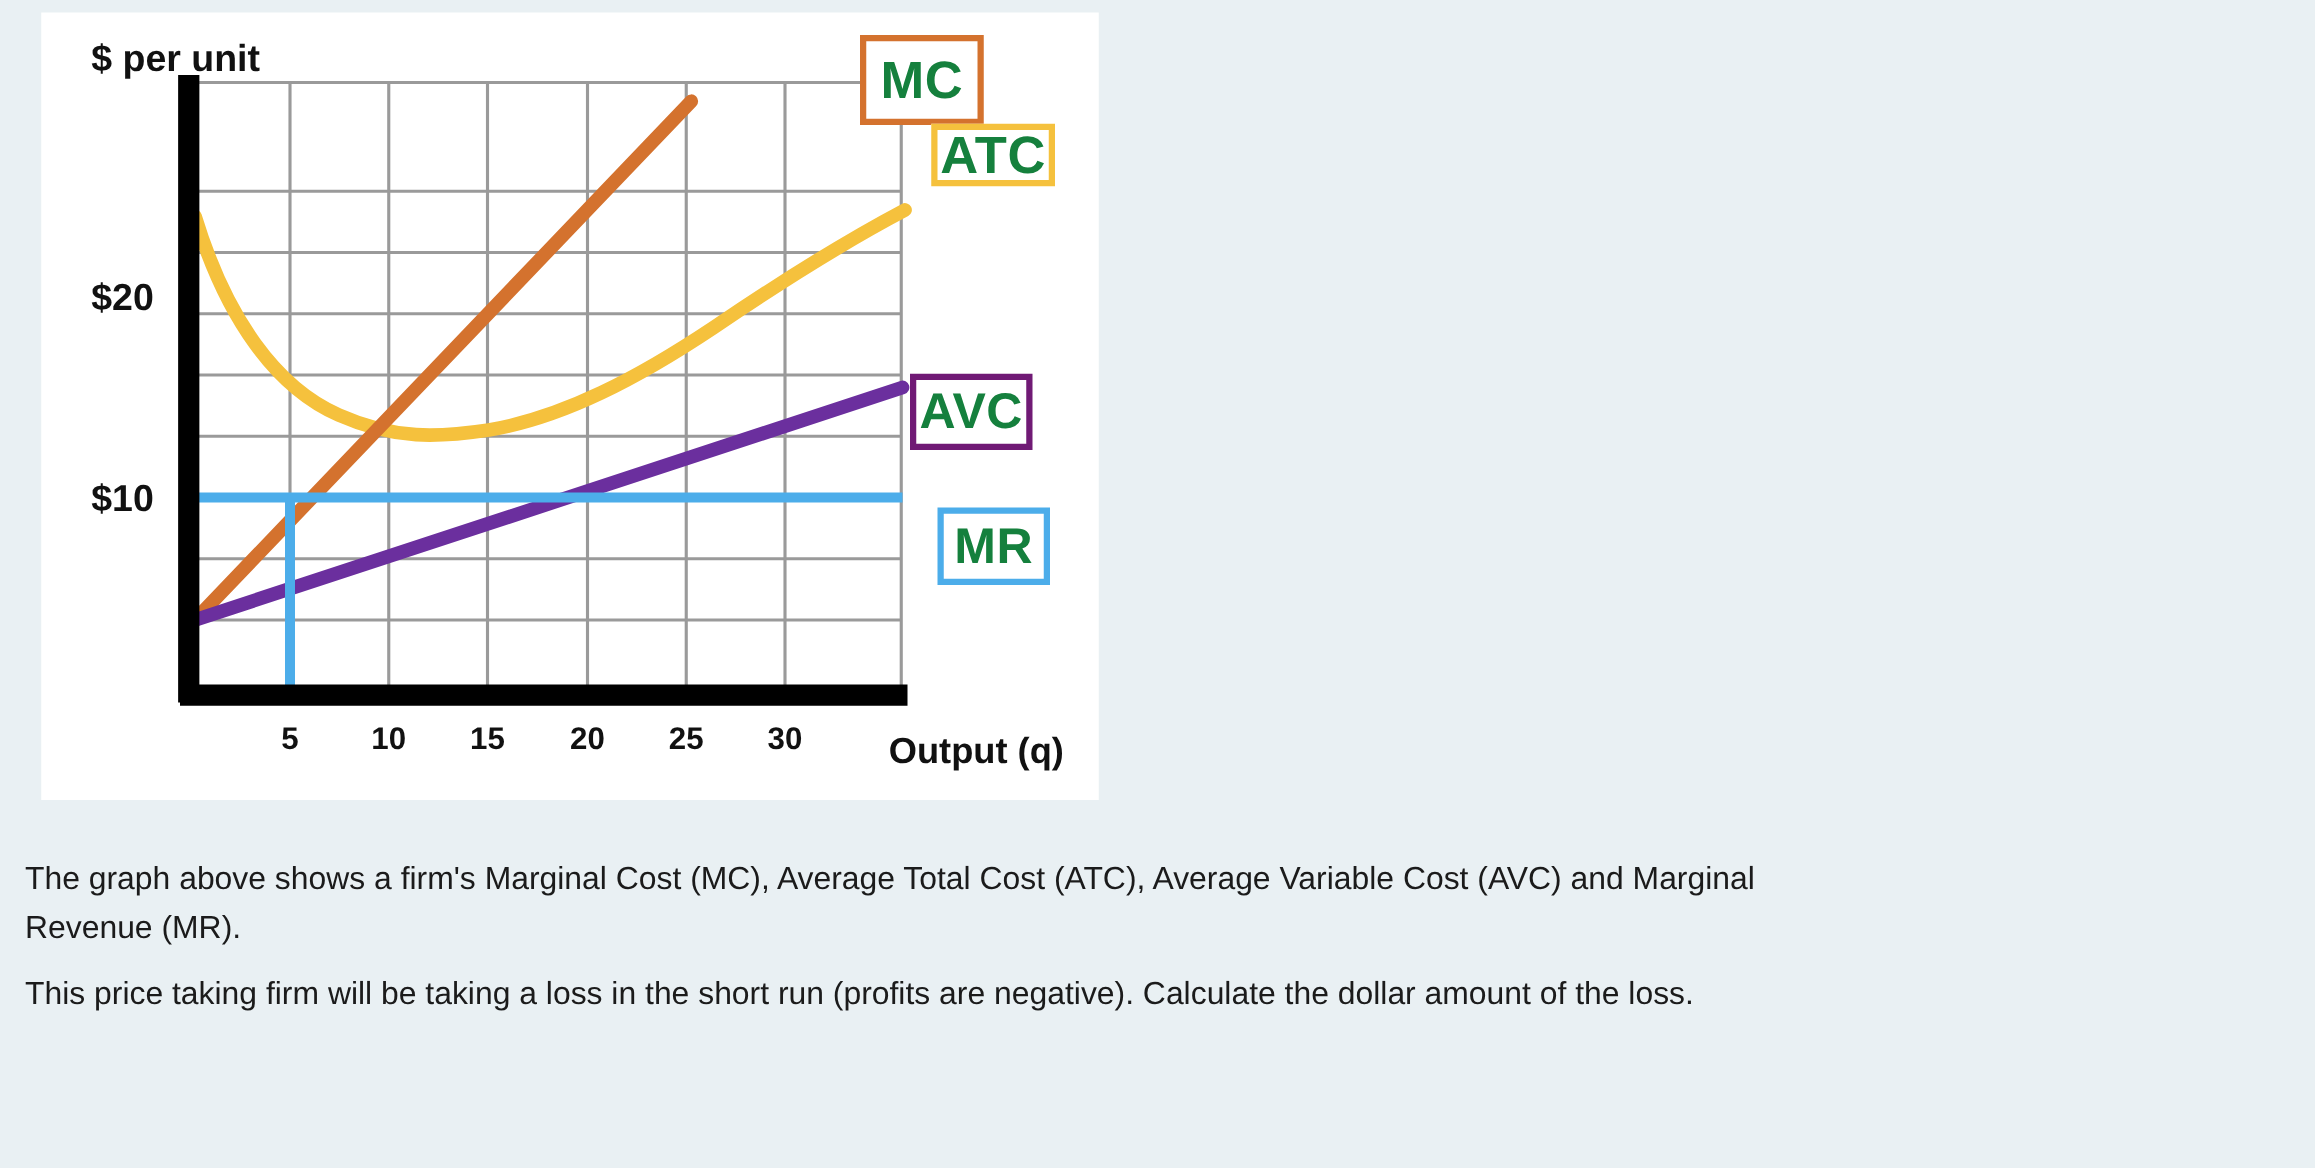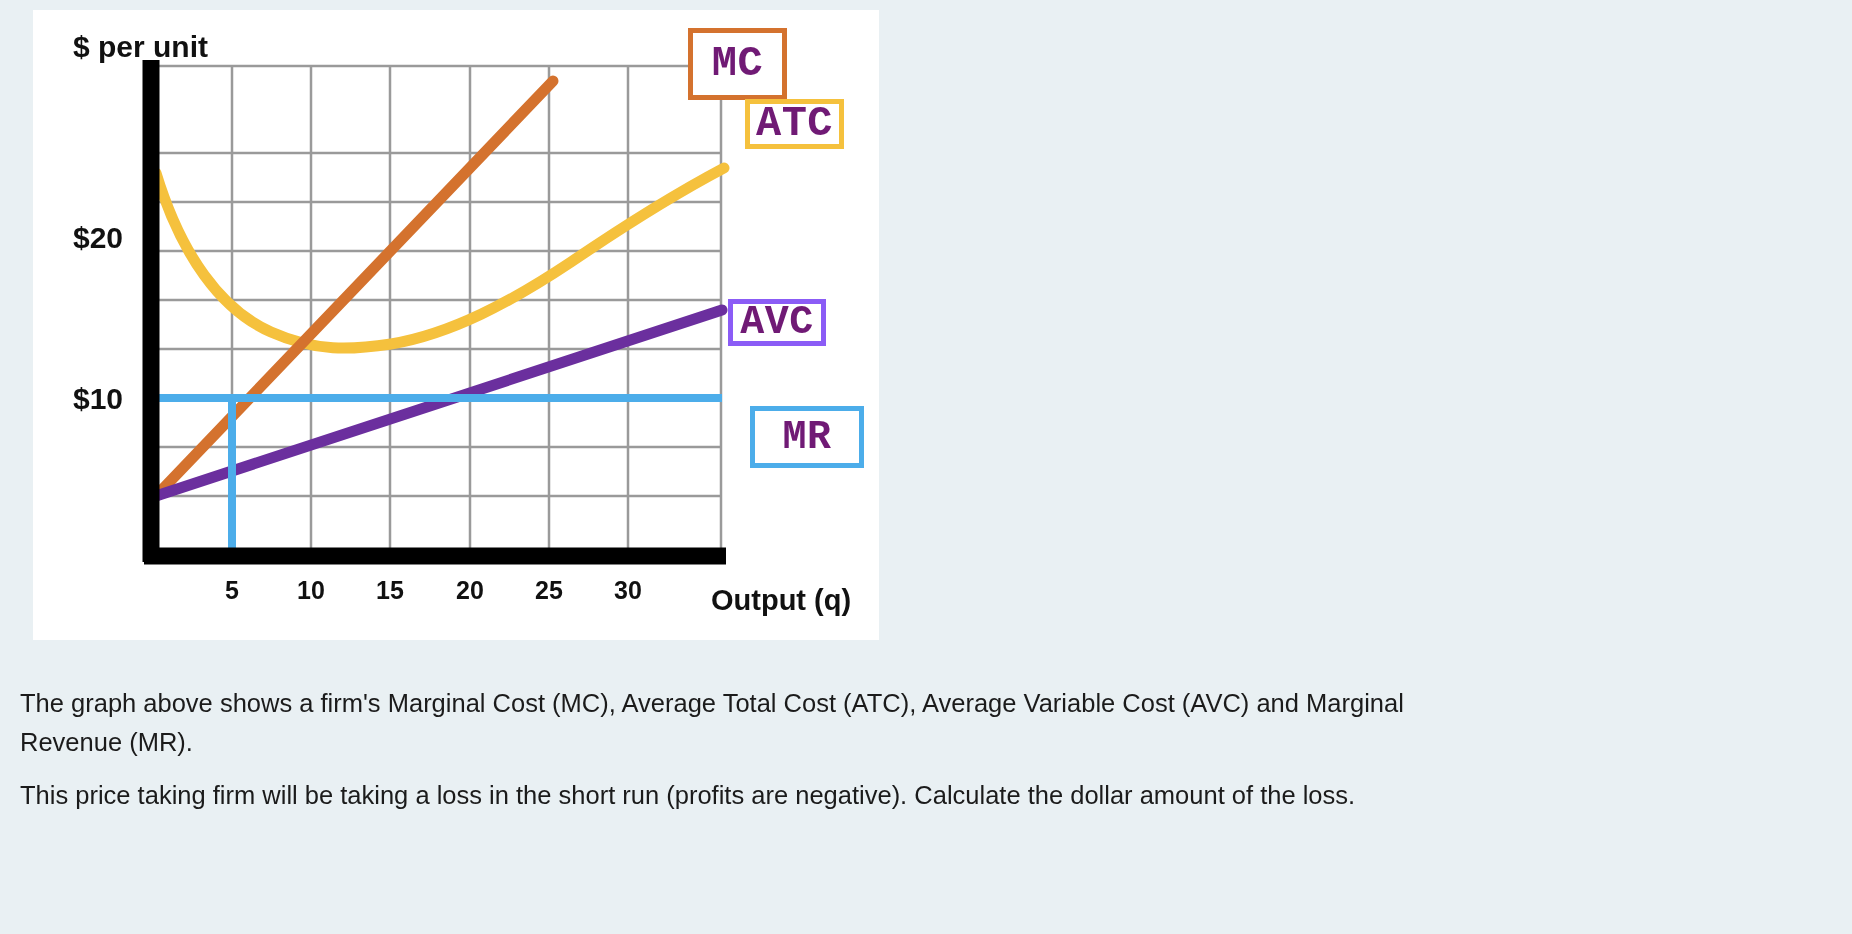--- a/index.html
+++ b/index.html
@@ -30,29 +30,29 @@
     font-family:"Liberation Sans", sans-serif;
     fill:#111111;
   }
 
   
   .legend-box{
     position:absolute;
     background:#ffffff;
     display:flex;align-items:center;justify-content:center;
     font-weight:bold;
-    font-family:Liberation Mono, monospace;
-    color:#701a75;
+    font-family:Liberation Sans, sans-serif;
+    color:#15803d;
     box-sizing:border-box;
     letter-spacing:.5px;
   }
   #legend-mc  {left:655px;top:18px;  width:99px; height:72px; border:5px solid #d4722e; font-size:42px;}
   #legend-atc {left:712px;top:89px;  width:99px; height:50px; border:5px solid #f5c13d; font-size:42px;}
-  #legend-avc {left:695px;top:289px; width:98px; height:47px; border:5px solid #8b5cf6; font-size:40px;}
-  #legend-mr  {left:717px;top:396px; width:114px;height:62px; border:5px solid #4cadea; font-size:40px;}
+  #legend-avc {left:695px;top:289px; width:98px; height:61px; border:5px solid #701a75; font-size:40px;}
+  #legend-mr  {left:717px;top:396px; width:90px;height:62px; border:5px solid #4cadea; font-size:40px;}
 
   
   .body-text{
     position:absolute;
     left:20px;
     width:1420px;
     color:#1b1b1b;
     font-size:25.5px;
     line-height:39px;
     font-family:"Liberation Sans", sans-serif;

